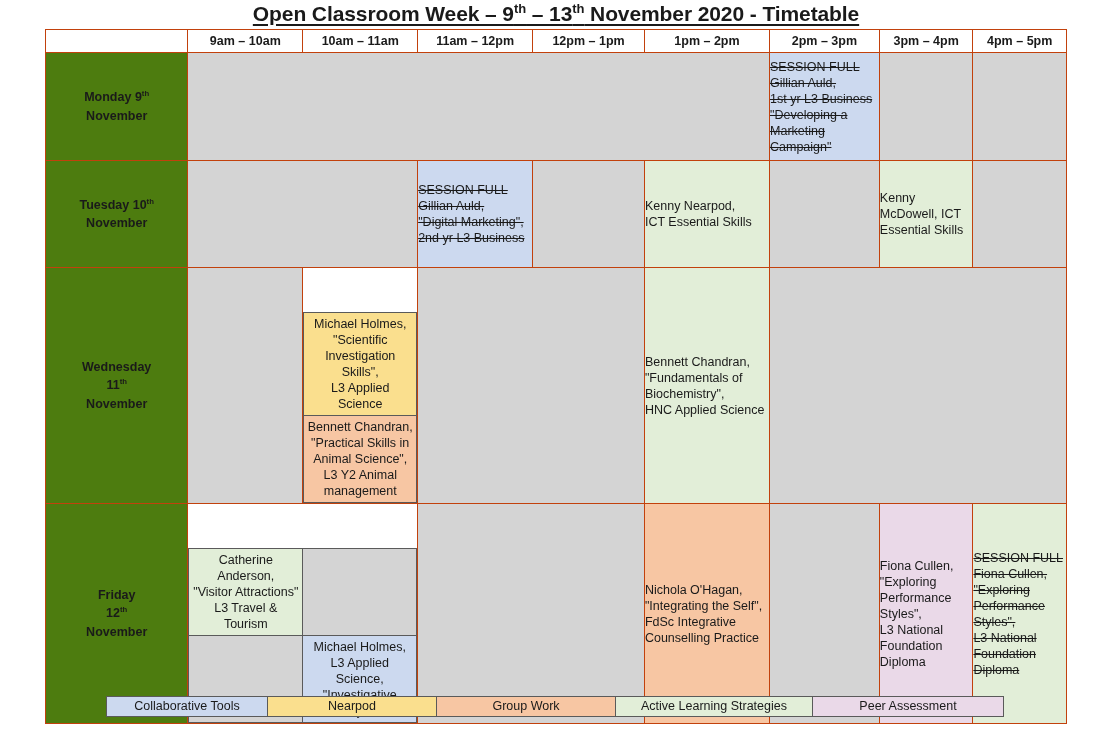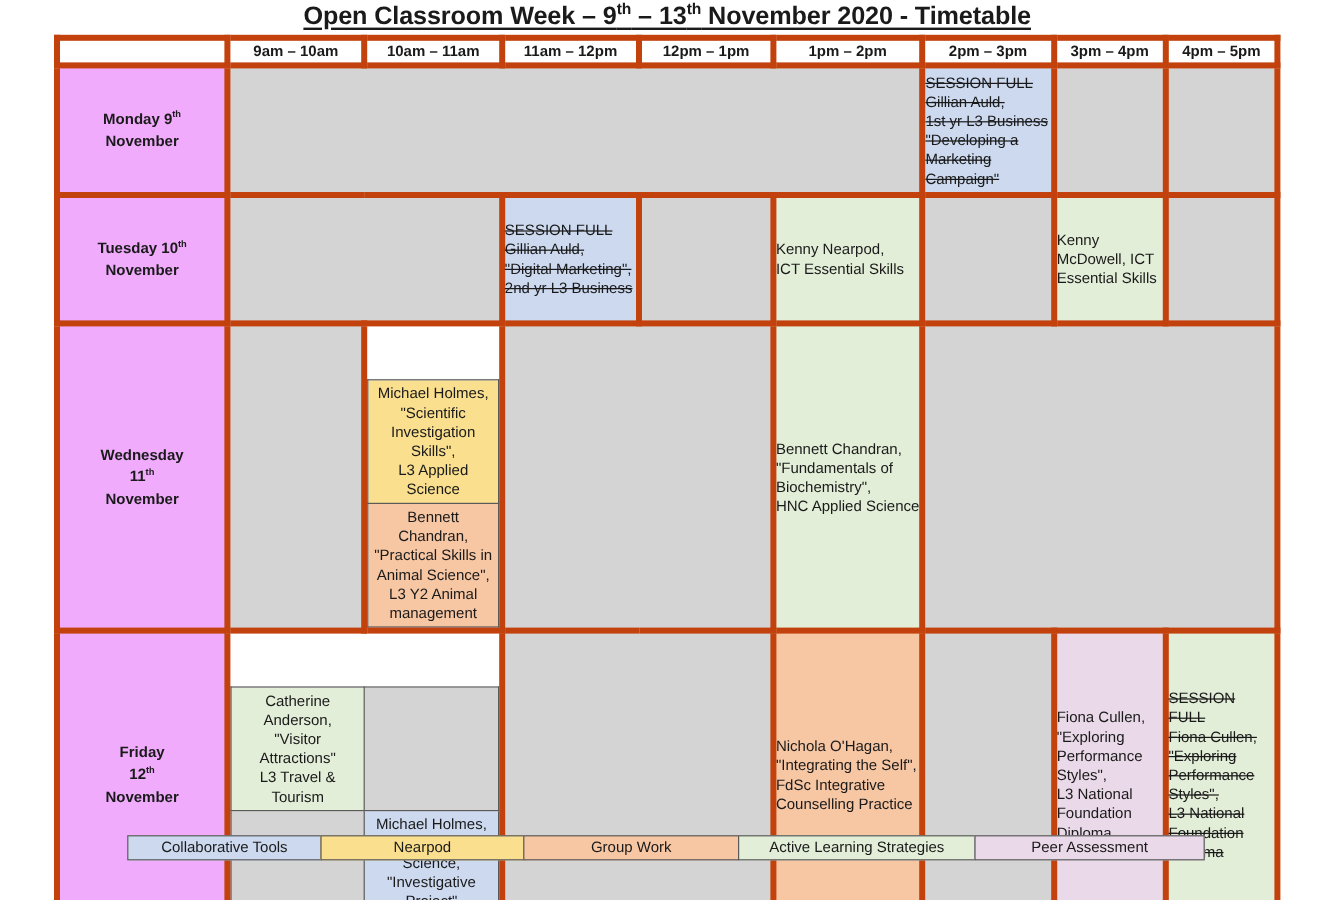--- a/index.html
+++ b/index.html
@@ -40,21 +40,21 @@
     left: 45px; top: 29px;
     width: 1022px;
   }
   table.timetable {
     border-collapse: collapse;
     table-layout: fixed;
     width: 1022px;
     background: #ffffff;
   }
   table.timetable td, table.timetable th {
-    border: 5px solid #c2410c;
+    border: 1px solid #c2410c;
     padding: 0;
     vertical-align: middle;
     font-size: 12.5px;
     color: #1a1a1a;
   }
   
   .hdr th {
     height: 23px;
     font-size: 12.5px;
     font-weight: bold;
@@ -63,21 +63,21 @@
     white-space: nowrap;
   }
   .hdr th.corner { background: #ffffff; }
 
   
   td.daycell {
     width: 140px;
     text-align: center;
     font-weight: bold;
     font-size: 15.5px;
-    background: #f0abfc;
+    background: #4d7c0f;
     line-height: 1.45;
     padding: 2px 4px;
   }
 
   
   td.slot {
     background: #d4d4d4;
     text-align: left;
     line-height: 1.28;
     padding: 3px 4px;

